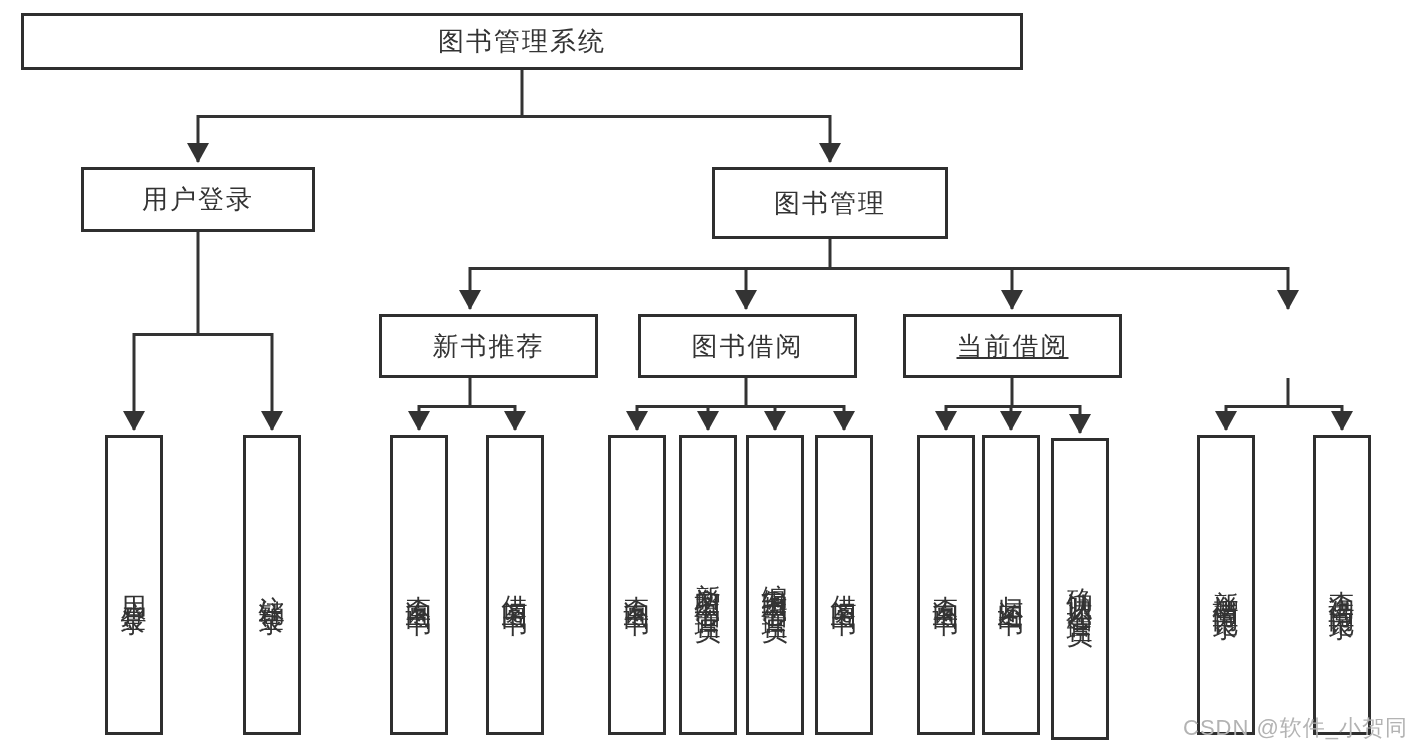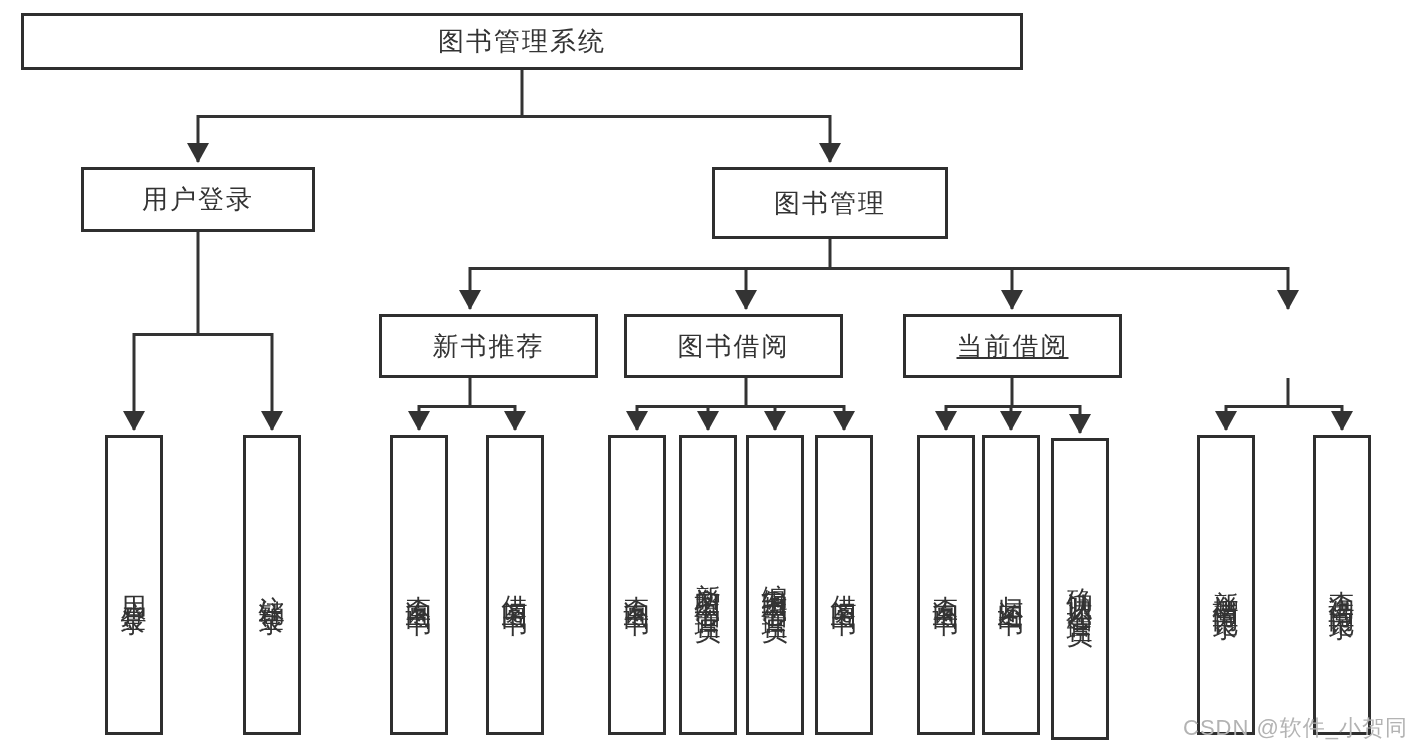--- a/index.html
+++ b/index.html
@@ -128,21 +128,21 @@
   <div class="hbox" style="left:81px; top:167px; width:234px; height:65px;">
     <span>用户登录</span>
   </div>
   <div class="hbox" style="left:712px; top:167px; width:236px; height:72px;">
     <span>图书管理</span>
   </div>
 
   <div class="hbox" style="left:363px; top:314px; width:219px; height:64px;margin-left:16px;">
     <span>新书推荐</span>
   </div>
-  <div class="hbox" style="left:624px; top:314px; width:219px; height:64px;">
+  <div class="hbox" style="left:638px; top:314px; width:219px; height:64px;">
     <span>图书借阅</span>
   </div>
   <div class="hbox" style="left:903px; top:314px; width:219px; height:64px;text-decoration:underline;">
     <span>当前借阅</span>
   </div>
 
   <div class="vbox" style="left:105px;">
     <span>用户登录</span>
   </div>
   <div class="vbox" style="left:243px;">

